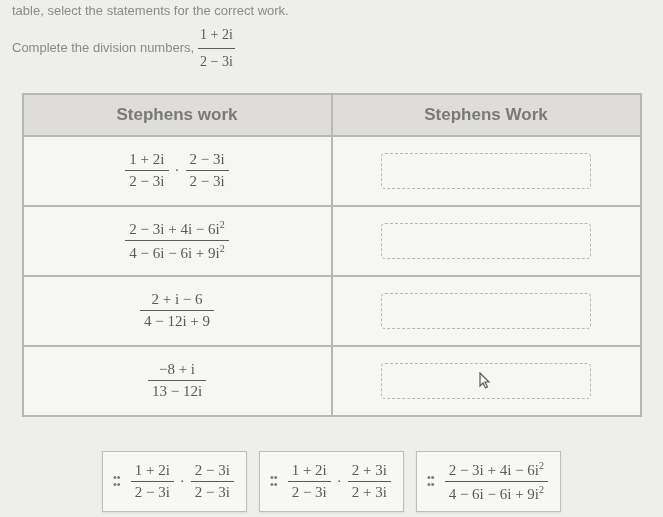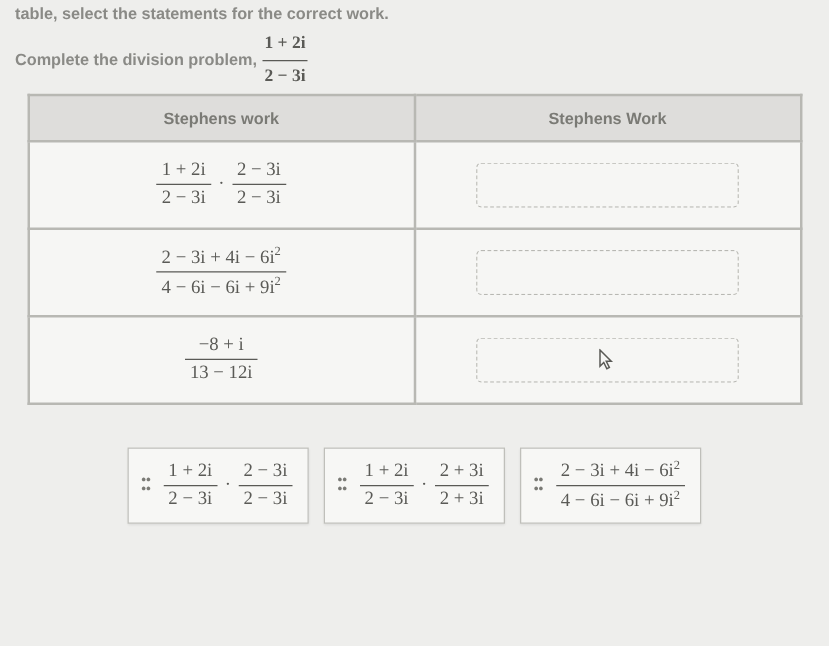--- a/index.html
+++ b/index.html
@@ -8,22 +8,22 @@
       height: 517px;
       background: #eeeeec;
       font-family: Arial, sans-serif;
       color: #888885;
       padding: 0 12px;
       overflow: hidden;
     }
     .instructions {
       font-size: 13px;
       line-height: 1.7;
+      margin-bottom: 18px;
       color: #8a8a86;
-      font-weight: bold;
     }
     .inst-line { display: flex; align-items: center; flex-wrap: wrap; }
     .inline-frac {
       display: inline-flex;
       flex-direction: column;
       vertical-align: middle;
       margin: 0 4px;
       font-family: 'Times New Roman', serif;
       color: #5a5a56;
       font-size: 14px;
@@ -37,21 +37,21 @@
     .worktable {
       border-collapse: collapse;
       width: 620px;
       margin: 0 auto 24px auto;
       border: 2px solid #b8b8b3;
       background: #f6f6f4;
     }
     .worktable th {
       background: #dedddb;
       color: #7a7a75;
-      font-size: 13px;
+      font-size: 17px;
       font-weight: bold;
       padding: 10px 6px;
       border: 2px solid #b8b8b3;
       width: 50%;
     }
     .worktable td {
       border: 2px solid #b8b8b3;
       padding: 10px 8px;
       text-align: center;
       height: 70px;
@@ -115,21 +115,21 @@
     }
     .grip { color: #7a7a75; font-size: 11px; letter-spacing: 0px; line-height: 0.7; display: flex; flex-direction: column; }
     .grip span { display: block; }
   </style>
 </head>
 <body>
 
 <div class="instructions">
   <div class="inst-line">table, select the statements for the correct work.</div>
   <div class="inst-line">
-    <span>Complete the division problem,</span>
+    <span>Complete the division numbers,</span>
     <span class="inline-frac">
       <span class="num">1 + 2i</span>
       <span class="den">2 − 3i</span>
     </span>
   </div>
 </div>
 
 <table class="worktable">
   <thead>
     <tr>
@@ -155,20 +155,33 @@
       <td>
         <div class="dropzone"></div>
       </td>
     </tr>
     <tr>
       <td>
         <span class="math">
           <span class="frac">
             <span class="num">2 − 3i + 4i − 6i<sup class="sup">2</sup></span>
             <span class="den">4 − 6i − 6i + 9i<sup class="sup">2</sup></span>
+          </span>
+        </span>
+      </td>
+      <td>
+        <div class="dropzone"></div>
+      </td>
+    </tr>
+    <tr>
+      <td>
+        <span class="math">
+          <span class="frac">
+            <span class="num">2 + i − 6</span>
+            <span class="den">4 − 12i + 9</span>
           </span>
         </span>
       </td>
       <td>
         <div class="dropzone"></div>
       </td>
     </tr>
     <tr>
       <td>
         <span class="math">

